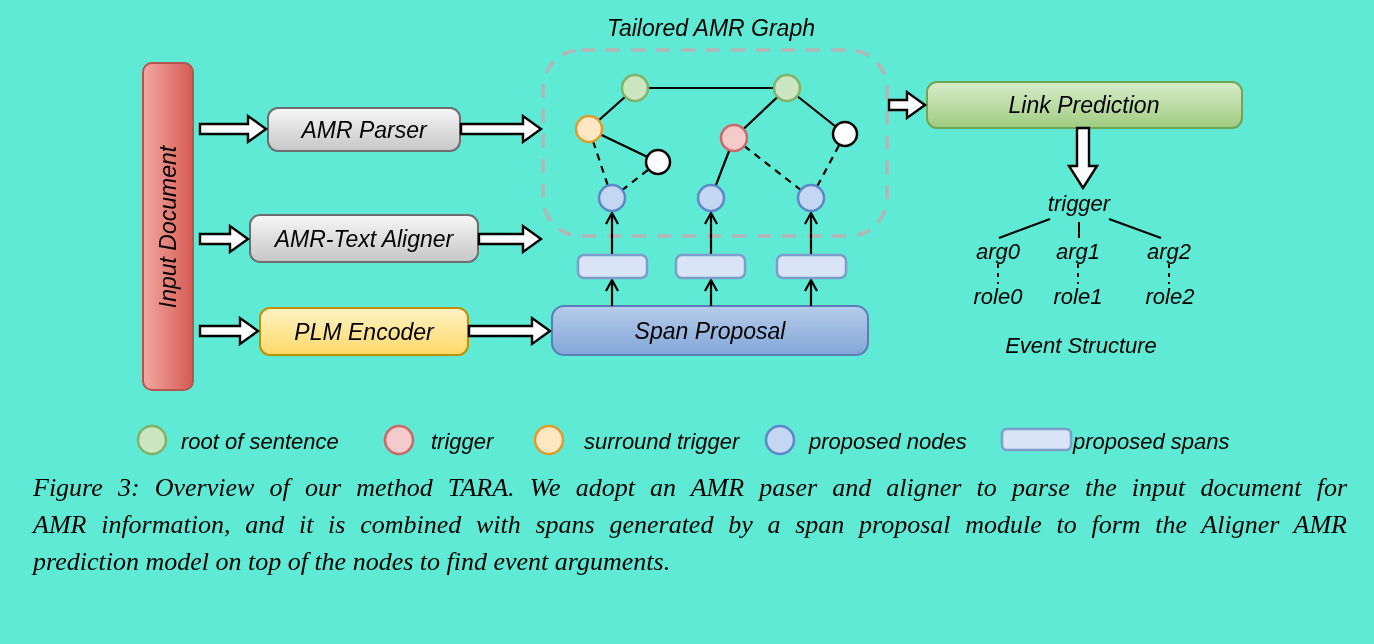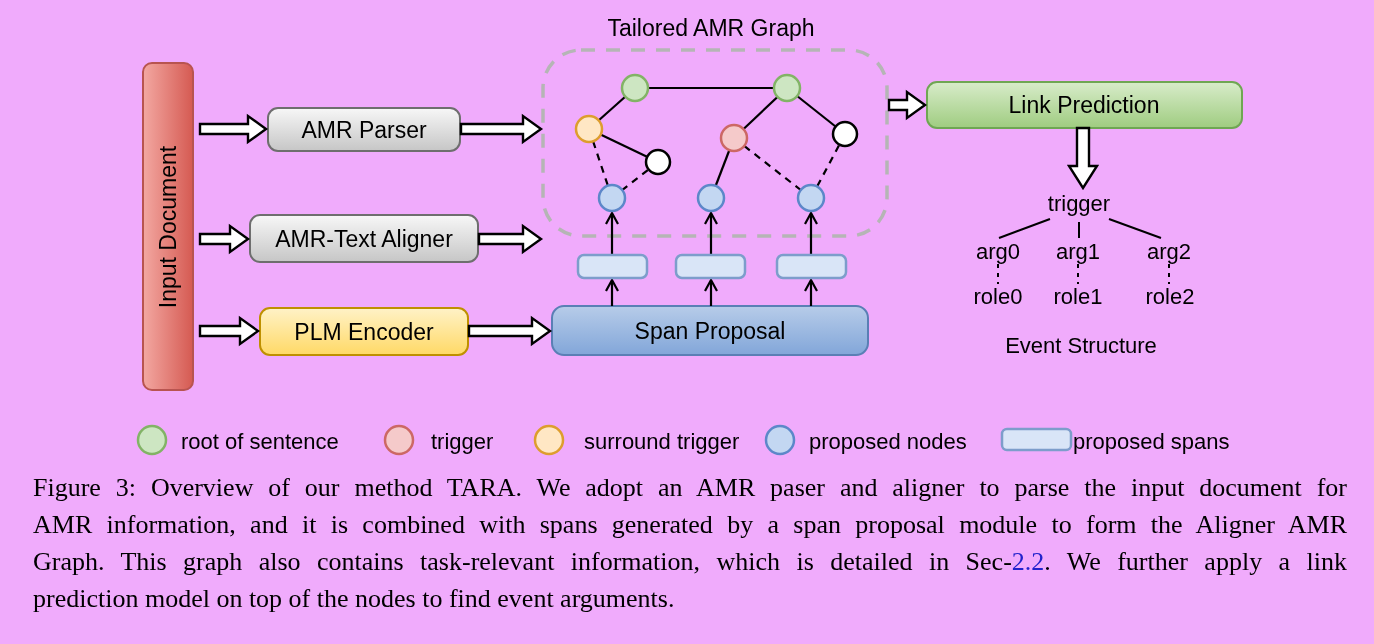--- a/index.html
+++ b/index.html
@@ -1,17 +1,17 @@
 <!DOCTYPE html>
 <html><head>
 <meta charset="utf-8">
 <style>
   html,body{margin:0;padding:0;background:#ffffff;}
-  #page{position:relative;width:1374px;height:644px;background:#f0abfc;overflow:hidden;
-        font-family:"Liberation Sans",sans-serif;}
+  #page{position:relative;width:1374px;height:644px;background:#5eead4;overflow:hidden;
+        font-family:"Liberation Sans",sans-serif;font-style:italic;}
   svg text{font-family:"Liberation Sans",sans-serif;fill:#000000;}
   .boxlabel{font-size:23px;}
   .smlabel{font-size:22px;}
   .edge{stroke:#000000;stroke-width:2.2;fill:none;}
   .edge-dashed{stroke:#000000;stroke-width:2.2;fill:none;stroke-dasharray:7 6;}
   .thin-arrow{stroke:#000000;stroke-width:2.2;fill:none;}
   .hollow{fill:#ffffff;stroke:#000000;stroke-width:2.4;stroke-linejoin:miter;}
   .node-green{fill:#cde6c2;stroke:#82b366;stroke-width:2.5;}
   .node-orange{fill:#ffe7c4;stroke:#dd9d2e;stroke-width:2.5;}
   .node-red{fill:#f5caca;stroke:#cc6865;stroke-width:2.5;}
@@ -151,17 +151,16 @@
     <text x="809" y="441" dominant-baseline="central" class="smlabel">proposed nodes</text>
     <rect class="span-rect" x="1002" y="429" width="69" height="21" rx="5"></rect>
     <text x="1073" y="441" dominant-baseline="central" class="smlabel">proposed spans</text>
   </g>
 </svg>
 
 
 <div id="caption">
   <div class="just">Figure 3: Overview of our method TARA. We adopt an AMR paser and aligner to parse the input document for</div>
   <div class="just">AMR information, and it is combined with spans generated by a span proposal module to form the Aligner AMR</div>
-  <div class="just"><span>Graph. This graph also contains task-relevant information, which is detailed in Sec-</span><span class="cap-link">2.2</span><span>. We further apply a link</span></div>
   <div>prediction model on top of the nodes to find event arguments.</div>
 </div>
 
 </div>
 
 </body></html>

